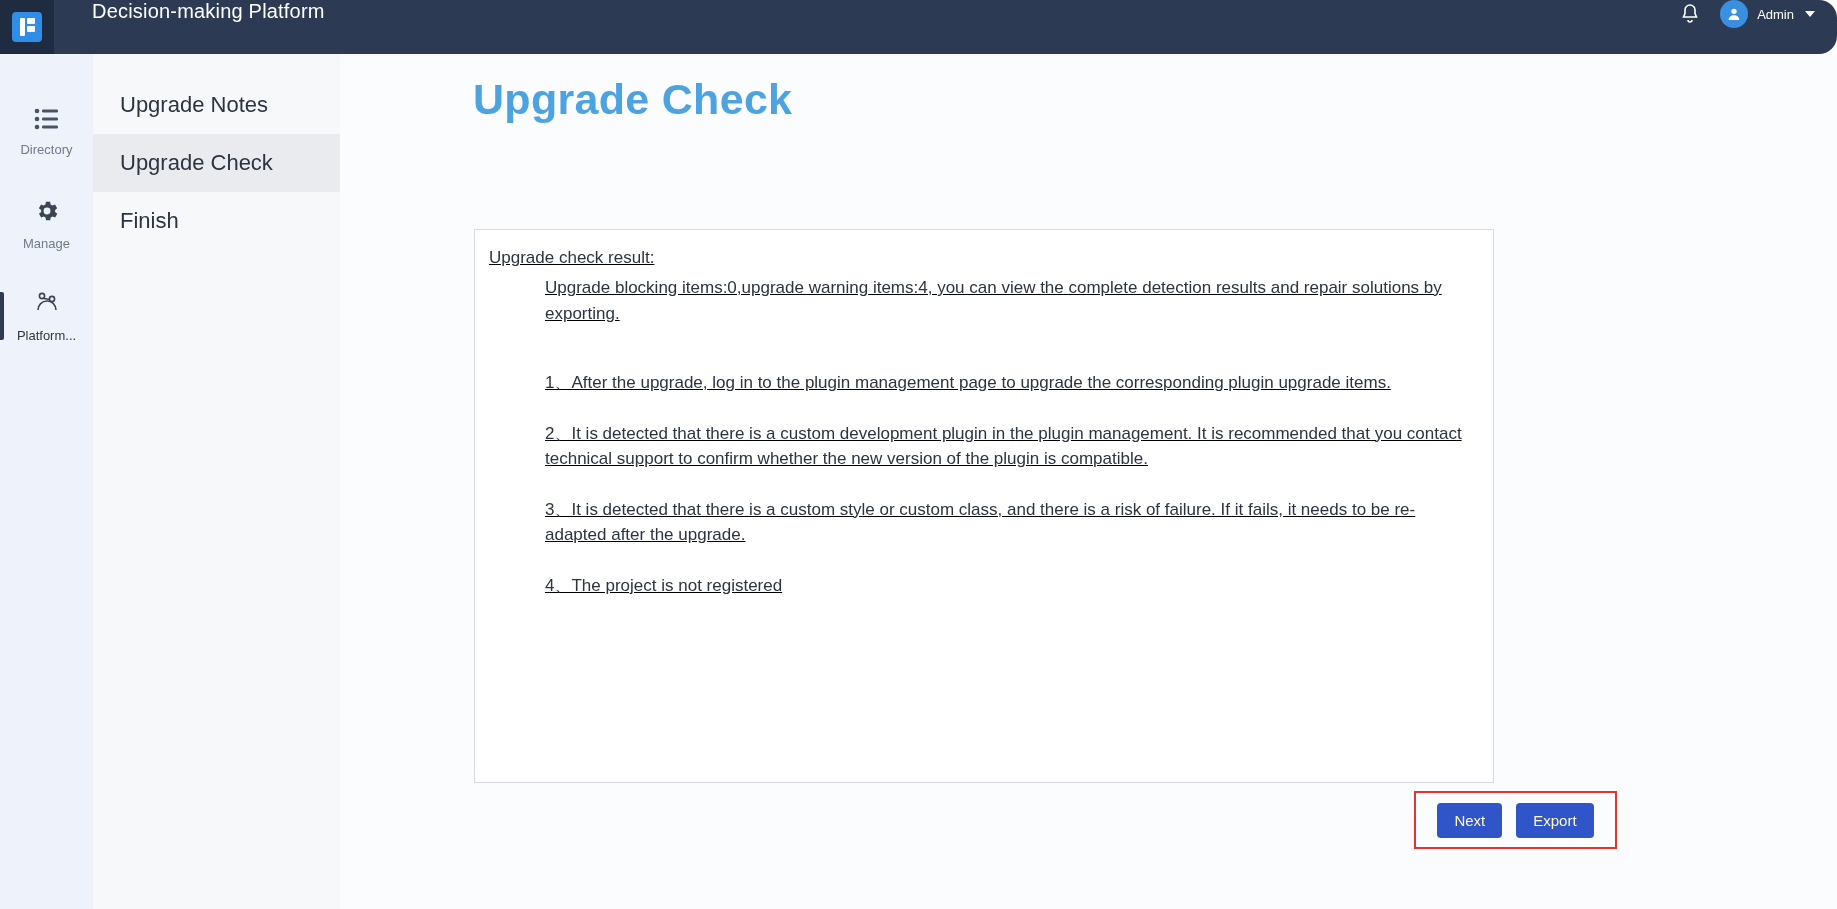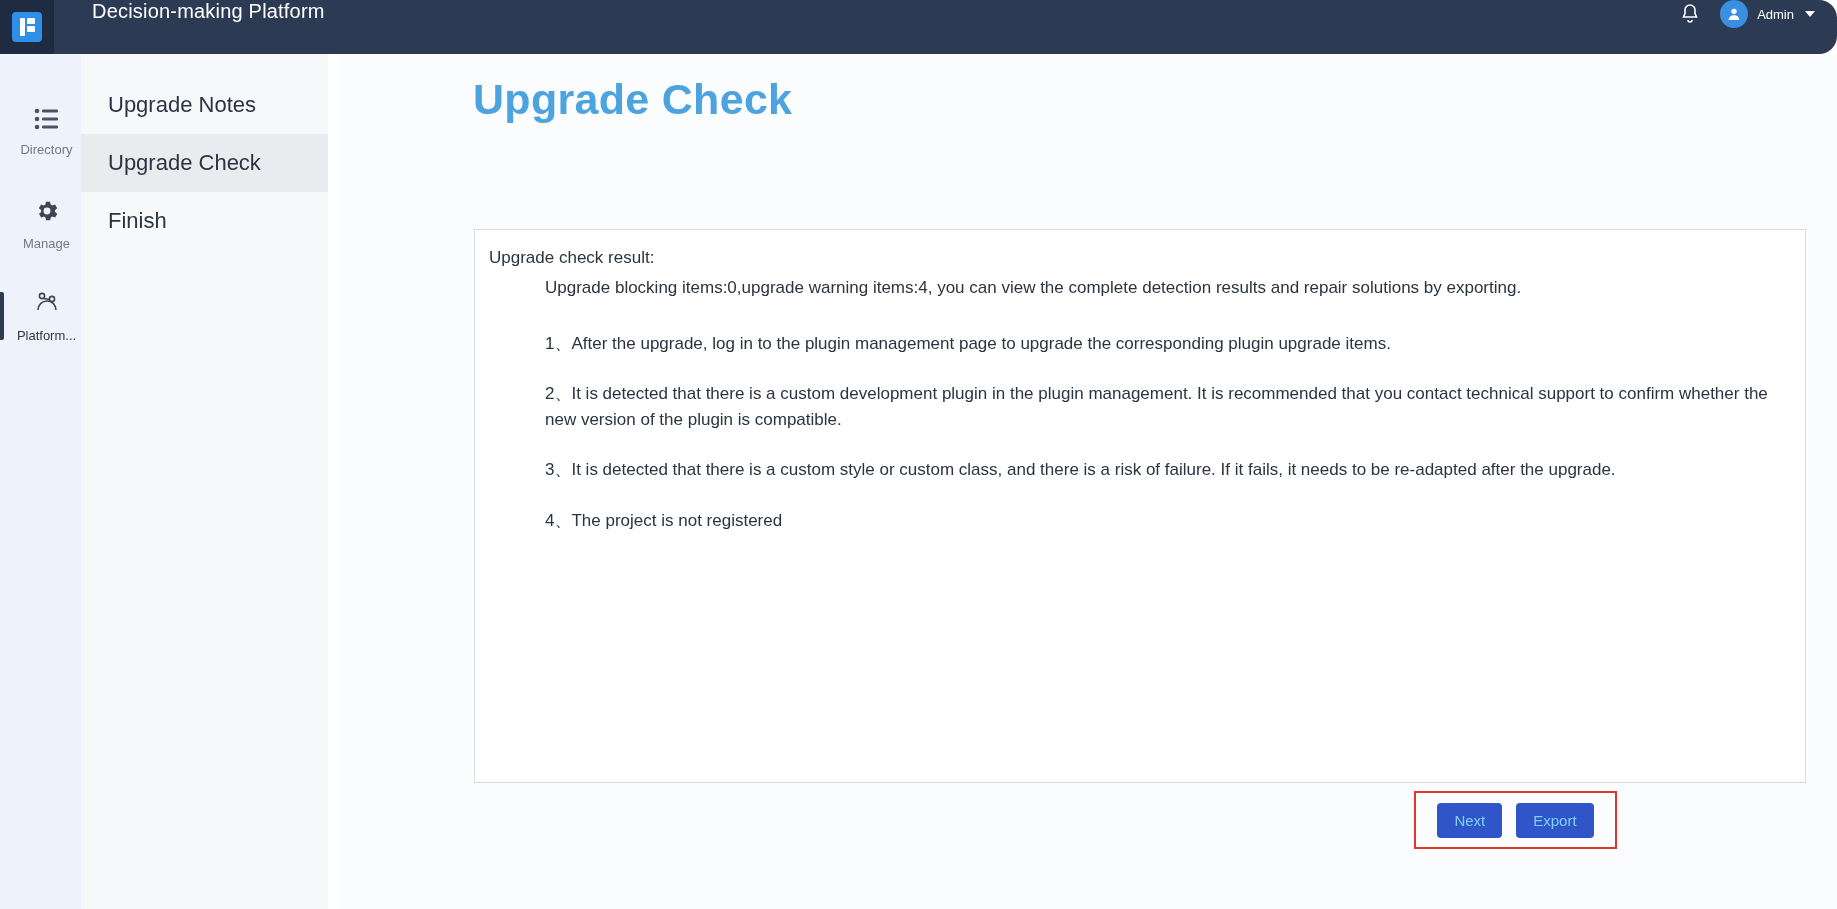--- a/index.html
+++ b/index.html
@@ -129,21 +129,21 @@
     position: absolute;
     left: 0; top: 22px;
     width: 4px; height: 48px;
     background: #2d3a4f;
     border-radius: 0 2px 2px 0;
   }
 
   
   .subnav {
     position: absolute;
-    top: 54px; left: 81px;
+    top: 54px; left: 93px;
     width: 247px;
     height: 855px;
     background: #f7f8fa;
     padding-top: 22px;
   }
   .subnav-item {
     height: 58px;
     display: flex;
     align-items: center;
     padding-left: 27px;
@@ -167,59 +167,60 @@
     margin: 21px 0 0 133px;
     font-size: 43px;
     font-weight: bold;
     color: #4da3e0;
     letter-spacing: 0.3px;
   }
   .result-panel {
     position: absolute;
     left: 134px;
     top: 175px;
-    width: 1332px;
+    width: 1020px;
     height: 554px;
     border: 1px solid #d6dbe2;
     background: #ffffff;
     padding: 18px 22px 0 14px;
+    text-decoration: underline;
   }
   .result-lead {
     font-size: 17px;
     color: #2b3440;
     margin: 0 0 7px 0;
   }
   .result-body {
     padding-left: 56px;
   }
   .result-para {
     font-size: 17px;
     color: #2b3440;
     line-height: 1.5;
     margin: 0 0 25px 0;
   }
-  .result-para.tight { margin-bottom: 30px; }
+  .result-para.tight { margin-bottom: 44px; }
   .result-para:last-child { margin-bottom: 0; }
 
   
   .btn-highlight {
     position: absolute;
     left: 1074px;
     top: 737px;
     width: 203px;
     height: 58px;
     border: 2px solid #e3342f;
     display: flex;
     align-items: center;
     justify-content: center;
     gap: 14px;
   }
   .btn {
     background: #2f55c9;
-    color: #7dd3fc;
+    color: #fef9c3;
     font-size: 15px;
     border: none;
     border-radius: 4px;
     padding: 9px 17px;
     cursor: pointer;
     font-family: "Liberation Sans", sans-serif;
   }
 </style>
 </head>
 <body>

